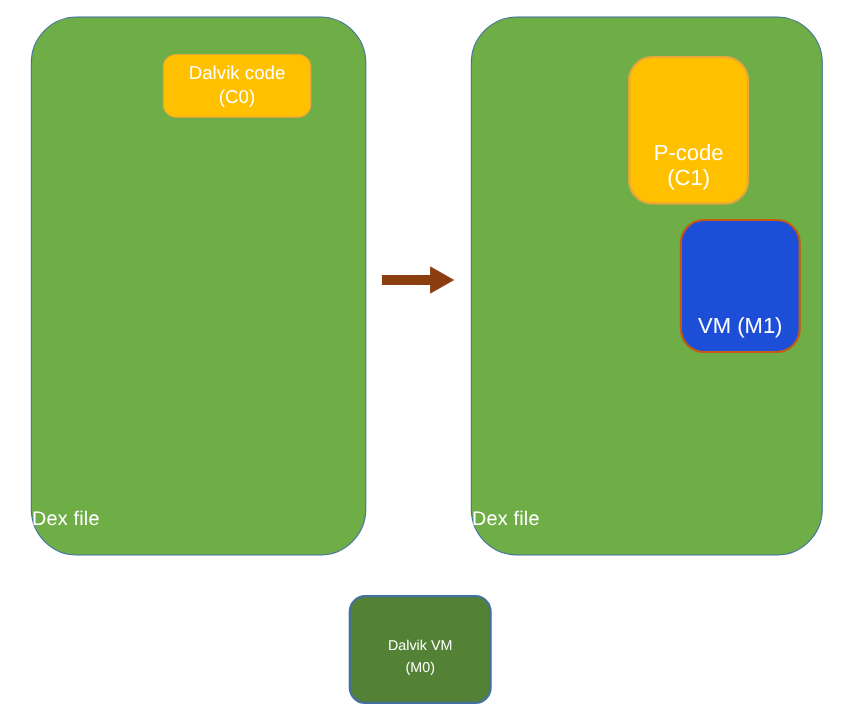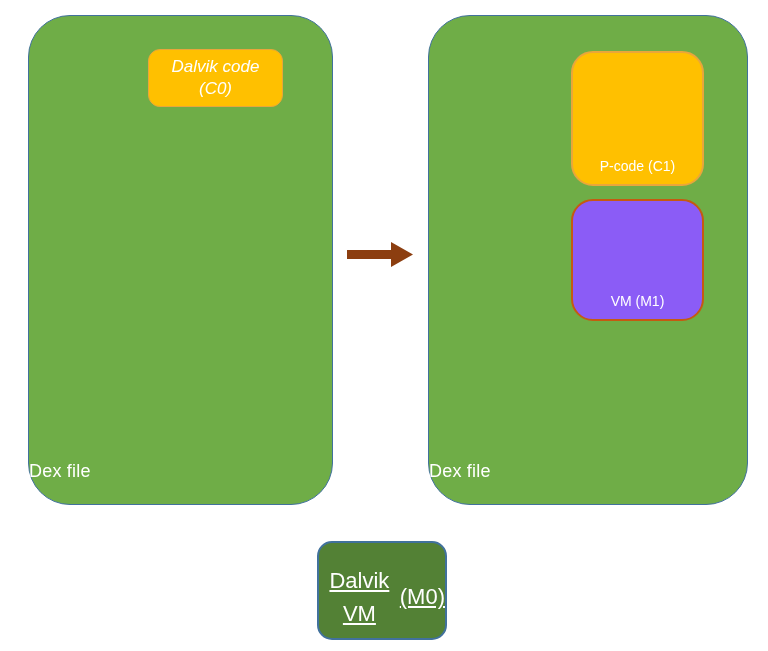--- a/index.html
+++ b/index.html
@@ -42,28 +42,28 @@
     flex-direction: column;
     align-items: center;
     justify-content: center;
     font-size: 17px;
     line-height: 1.3;
     text-align: center;
   }
   .inner-block {
     position: absolute;
     left: 142px;
-    width: 133px;
+    width: 110px;
     border-radius: 22px;
     border: 2px solid;
     display: flex;
     align-items: flex-end;
     justify-content: center;
     padding-bottom: 10px;
-    font-size: 14px;
+    font-size: 20px;
     text-align: center;
   }
   .inner-block--pcode { top: 35px;  height: 135px; }
   .inner-block--vm    { top: 183px; height: 122px; }
   .arrow {
     position: absolute;
     left: 347px;
     top: 241px;
     width: 66px;
     height: 27px;
@@ -71,52 +71,51 @@
   }
   .dalvik-vm-block {
     position: absolute;
     left: 317px;
     top: 541px;
     width: 130px;
     height: 99px;
     border-radius: 15px;
     border: 2px solid;
     display: flex;
-    flex-direction: row;
+    flex-direction: column;
     align-items: center;
     justify-content: center;
     padding-top: 12px;
-    font-size: 22px;
+    font-size: 13px;
     line-height: 1.5;
     text-align: center;
-    text-decoration: underline;
   }
 </style>
 </head>
 <body>
 
 <div class="canvas" style="background: rgb(255, 255, 255);">
 
   <div class="dex-box dex-box--left" style="background: rgb(111, 173, 71); border-color: rgb(65, 113, 156);">
-    <div class="code-block" style="background: rgb(255, 192, 0); border-color: rgb(233, 166, 59); color: rgb(255, 255, 255); font-style: italic;">
+    <div class="code-block" style="background: rgb(255, 192, 0); border-color: rgb(233, 166, 59); color: rgb(255, 255, 255);">
       <span>Dalvik code</span>
       <span>(C0)</span>
     </div>
     <div class="box-caption" style="color: rgb(255, 255, 255);">Dex file</div>
   </div>
 
   <svg class="arrow" viewBox="0 0 66 27" xmlns="http://www.w3.org/2000/svg">
     <path d="M0 9 H44 V1 L66 13.5 L44 26 V18 H0 Z" fill="#8c3e10"></path>
   </svg>
 
   <div class="dex-box dex-box--right" style="background: rgb(111, 173, 71); border-color: rgb(65, 113, 156);">
     <div class="inner-block inner-block--pcode" style="background: rgb(255, 192, 0); border-color: rgb(233, 166, 59); color: rgb(255, 255, 255);">
       <span>P-code (C1)</span>
     </div>
-    <div class="inner-block inner-block--vm" style="background: #8b5cf6; border-color: rgb(197, 90, 17); color: rgb(255, 255, 255);">
+    <div class="inner-block inner-block--vm" style="background: #1d4ed8; border-color: rgb(197, 90, 17); color: rgb(255, 255, 255); margin-left: 47px;">
       <span>VM (M1)</span>
     </div>
     <div class="box-caption" style="color: rgb(255, 255, 255);">Dex file</div>
   </div>
 
   <div class="dalvik-vm-block" style="background: rgb(83, 129, 53); border-color: rgb(65, 113, 156); color: rgb(255, 255, 255);">
     <span>Dalvik VM</span>
     <span>(M0)</span>
   </div>
 

